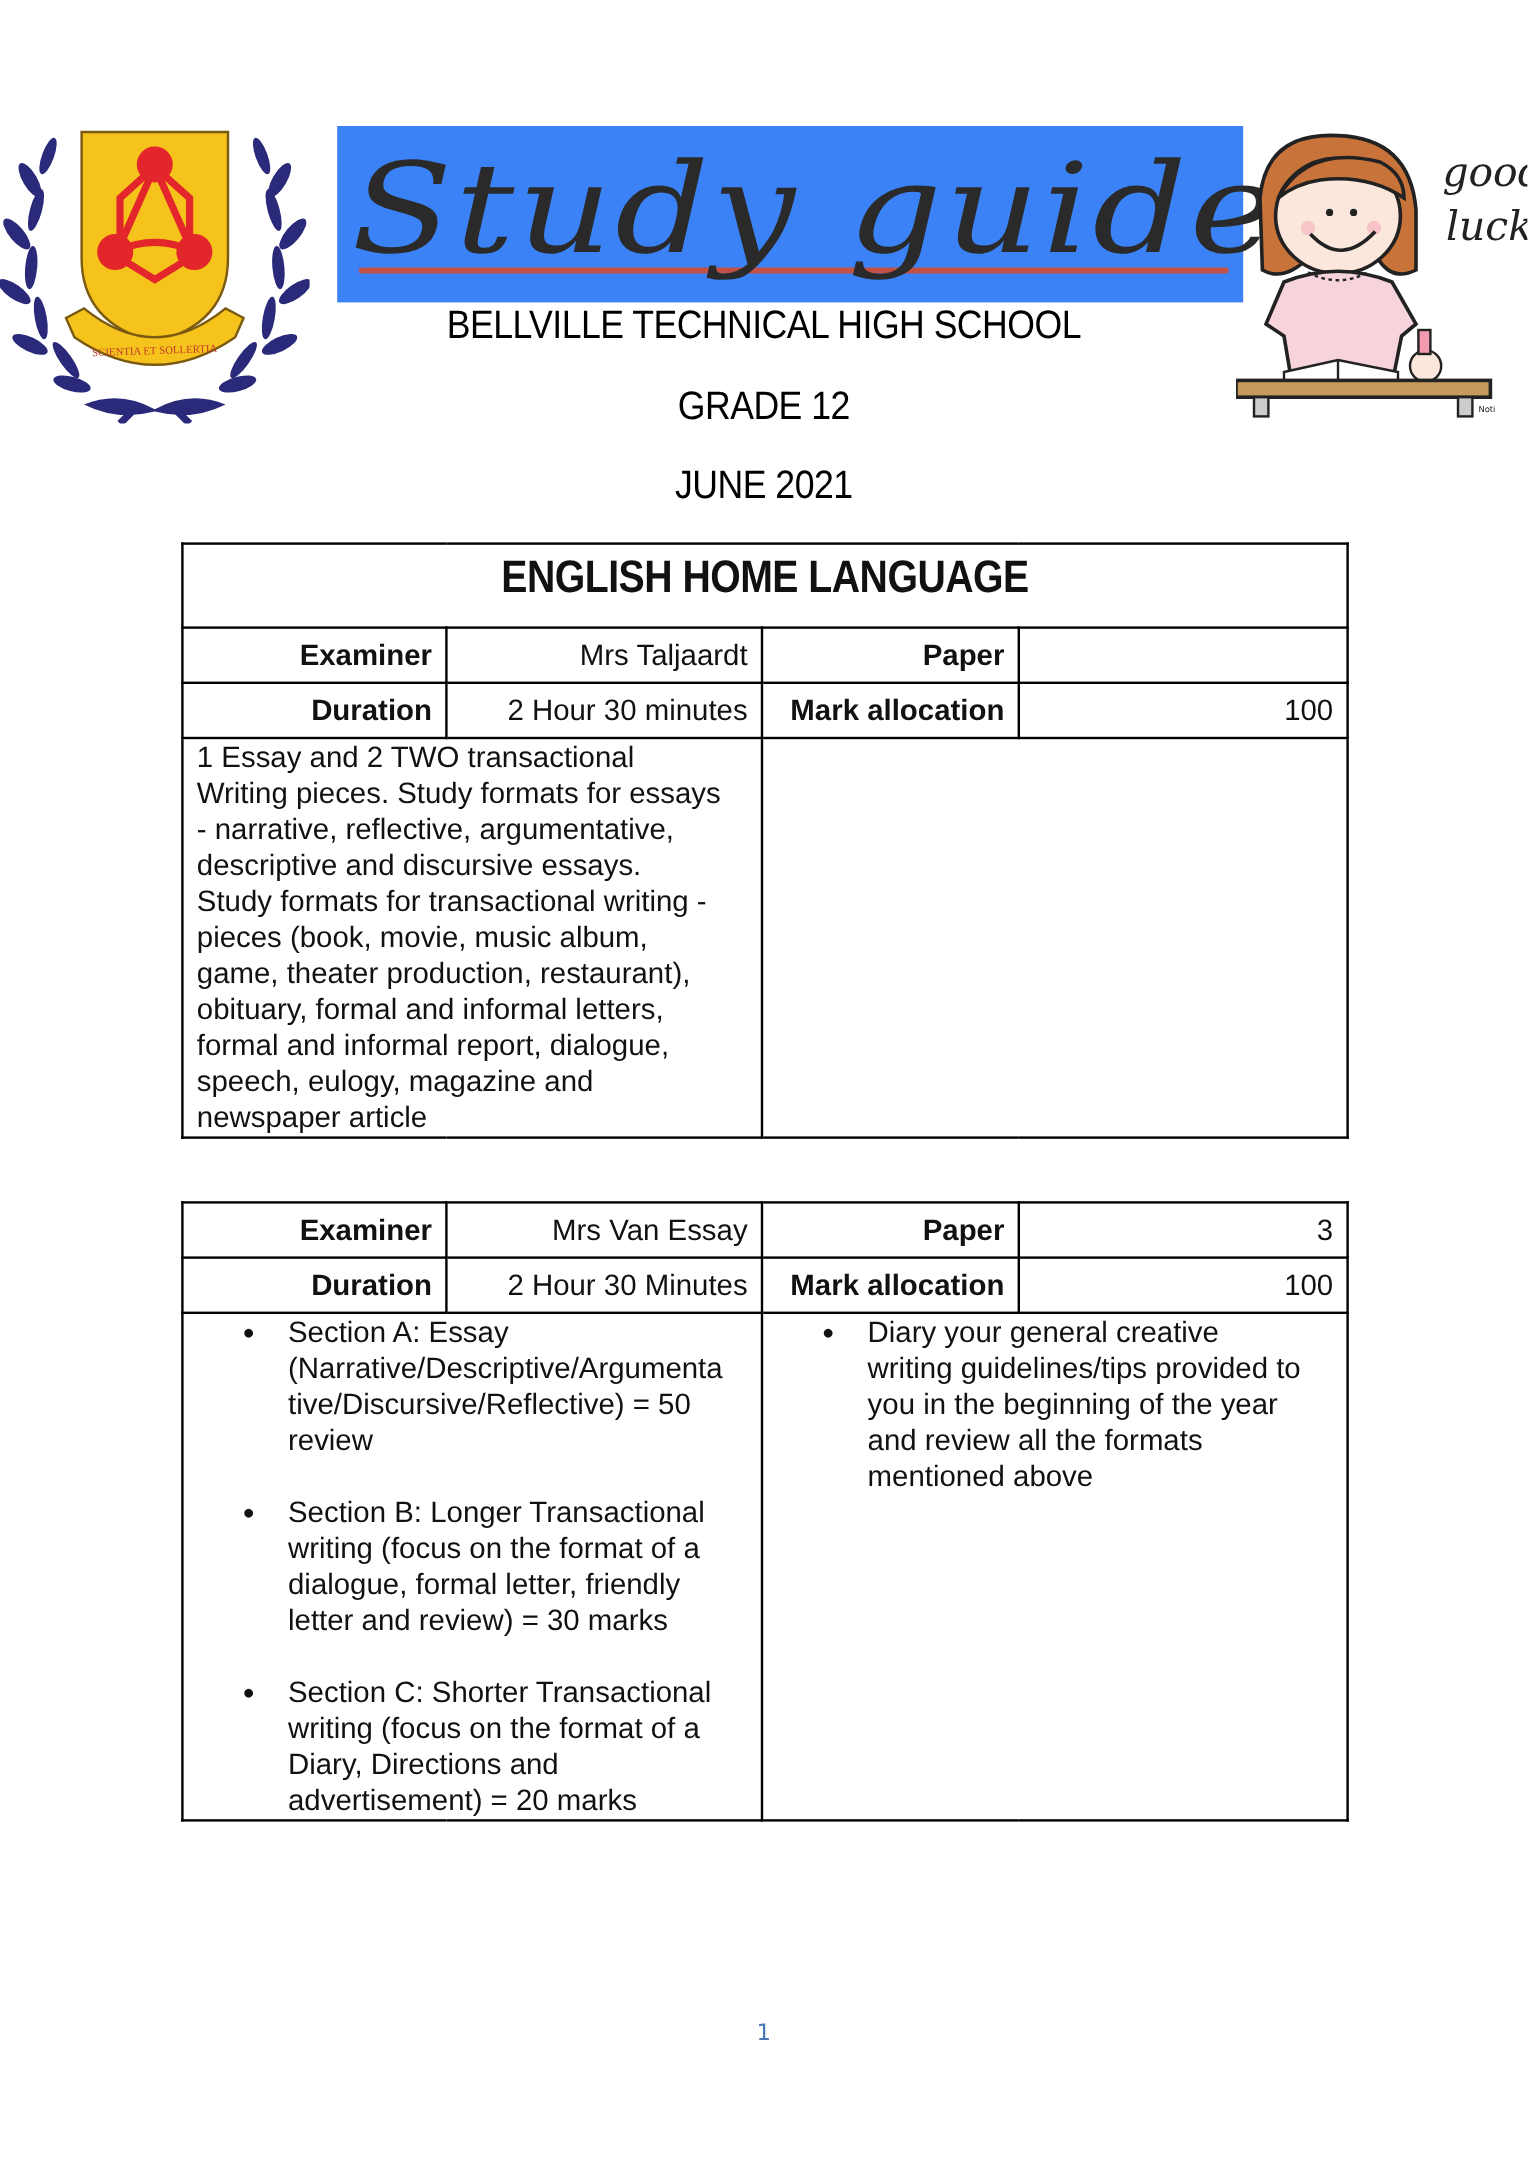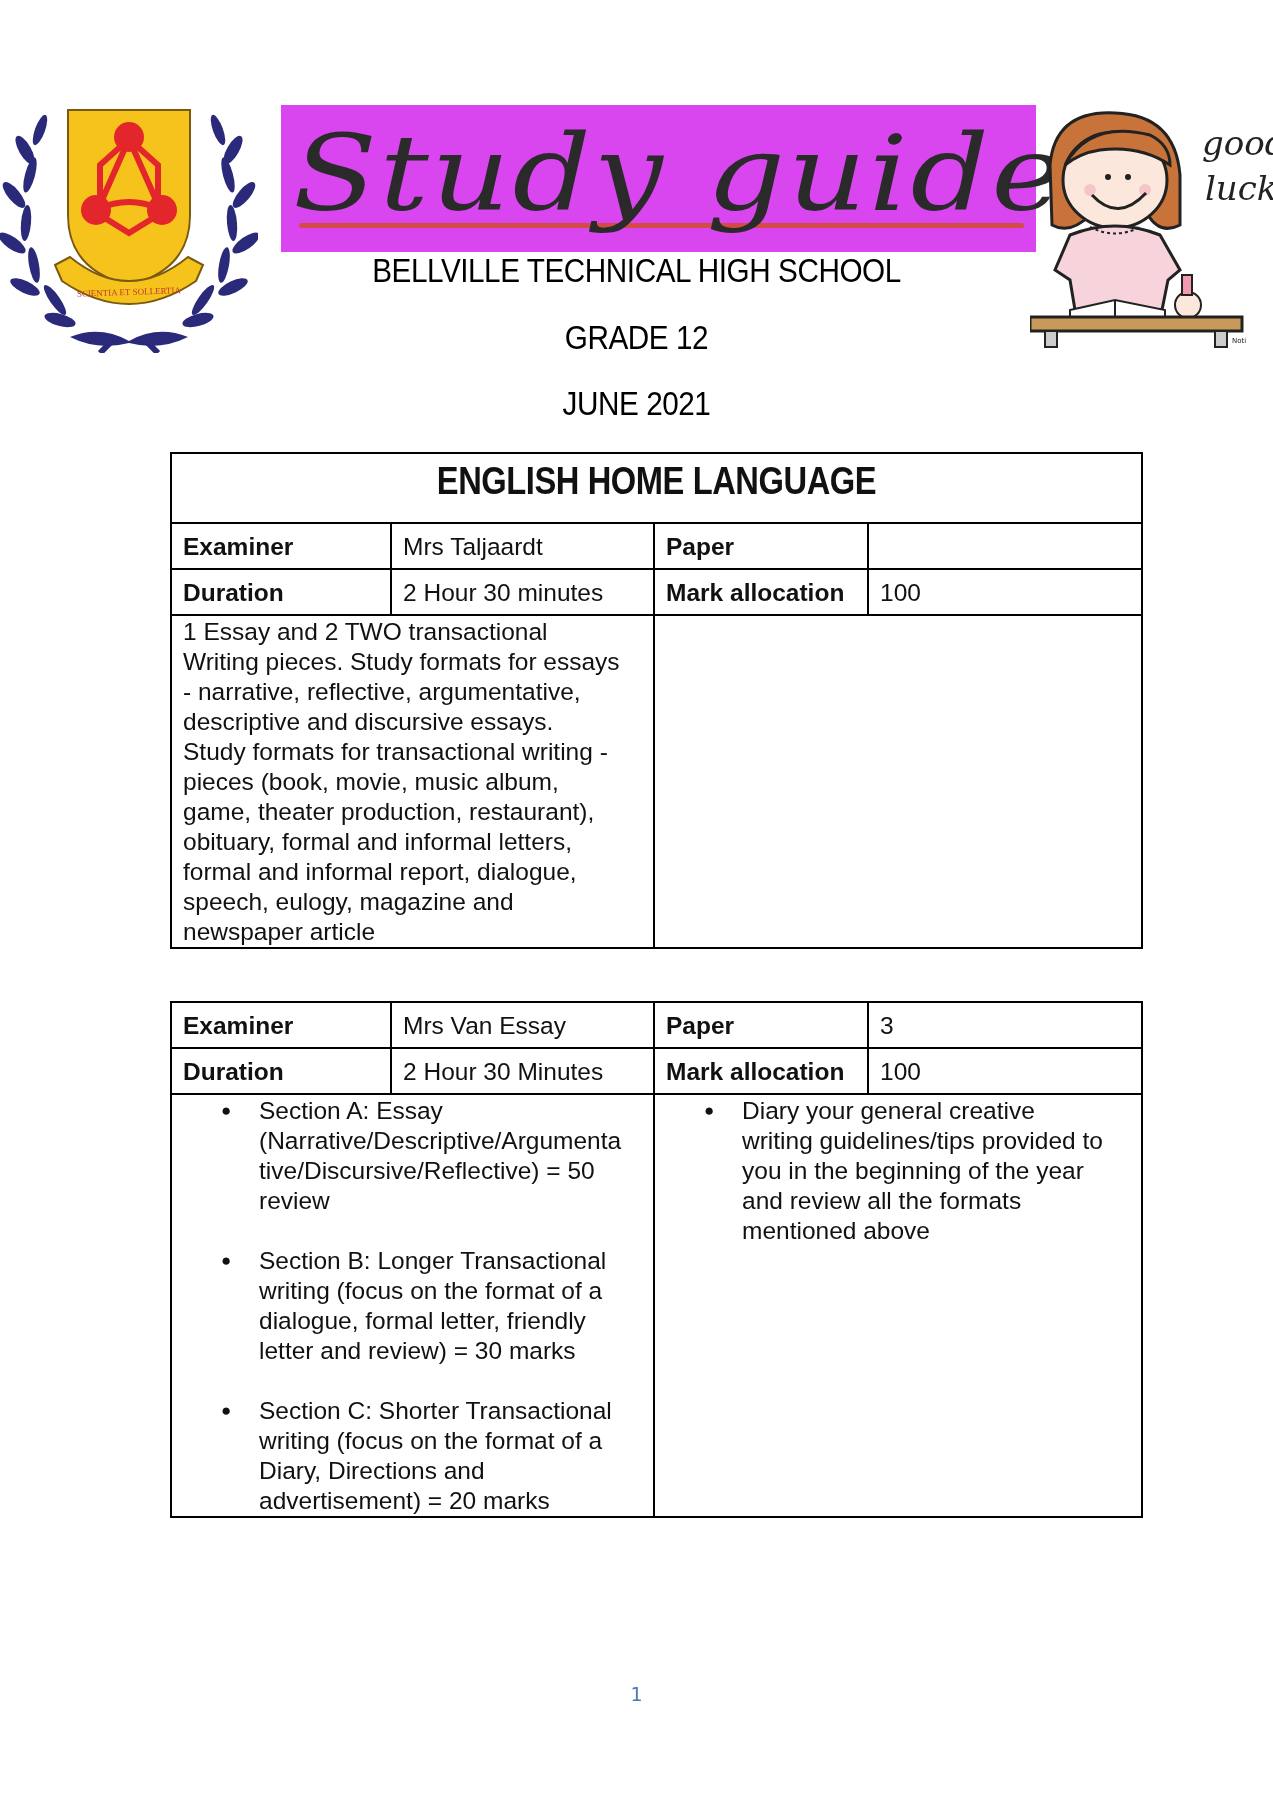--- a/index.html
+++ b/index.html
@@ -2,43 +2,43 @@
 <html><head>
 <meta charset="utf-8">
 <style>
   html, body { margin: 0; padding: 0; background: #ffffff; }
   body { width: 1273px; height: 1800px; position: relative; overflow: hidden;
          font-family: "Liberation Sans", sans-serif; color: #000; }
 
   
   .crest { position: absolute; left: 0; top: 105px; width: 258px; height: 248px; }
   .banner { position: absolute; left: 281px; top: 105px; width: 755px; height: 147px;
-            background: #d946ef; overflow: visible; }
+            background: #3b82f6; overflow: visible; }
   .banner-script { position: absolute; left: 12px; top: -6px; width: 735px; height: 170px;
             font-family: "DejaVu Serif", serif; font-style: italic; font-size: 104px;
             color: #2a2a2a; letter-spacing: 2px; line-height: 150px; white-space: nowrap;
             transform: scaleX(1.18); transform-origin: left center; }
   .banner-line { position: absolute; left: 18px; top: 118px; width: 725px; height: 5px;
             background: #d24b32; border-radius: 3px; opacity: 0.9; }
   .goodluck { position: absolute; left: 1030px; top: 105px; width: 243px; height: 245px; }
 
   .school-line { position: absolute; left: 0; width: 1273px; text-align: center;
             font-family: "Liberation Sans", sans-serif; font-size: 33px; letter-spacing: -0.5px;
             transform: scaleX(0.9); transform-origin: center; }
 
   
-  .exam-table { position: absolute; left: 170px; width: 971px; border-collapse: collapse;
+  .exam-table { position: absolute; left: 151px; width: 971px; border-collapse: collapse;
             table-layout: fixed; }
   .exam-table td { border: 2px solid #000; padding: 0 11px; vertical-align: top;
             font-size: 24.5px; line-height: 30px; color: #111; }
   .exam-table .title-cell { height: 64px; text-align: center; vertical-align: top;
             font-weight: bold; font-size: 38px; line-height: 46px; padding-top: 4px;
             letter-spacing: -0.5px; }
   .title-cell span { display: inline-block; transform: scaleX(0.86); }
-  .exam-table .row-cell { height: 42px; vertical-align: middle; padding-top: 2px; }
+  .exam-table .row-cell { height: 42px; vertical-align: middle; padding-top: 2px; text-align: right; }
   .label { font-weight: bold; }
   .desc-cell { padding-top: 1px !important; padding-bottom: 0 !important; }
   ul.bullets { margin: 0; padding: 0 0 0 76px; list-style: none; }
   ul.bullets li { position: relative; margin-bottom: 30px; }
   ul.bullets li:last-child { margin-bottom: 0; }
   ul.bullets li::before { content: "\25CF"; position: absolute; left: -38px; top: 0;
             font-size: 17px; }
 
   .page-number { position: absolute; left: 0; width: 1273px; top: 1683px; text-align: center;
             color: #4a78b5; font-size: 19px; font-family: "DejaVu Sans", sans-serif; }

